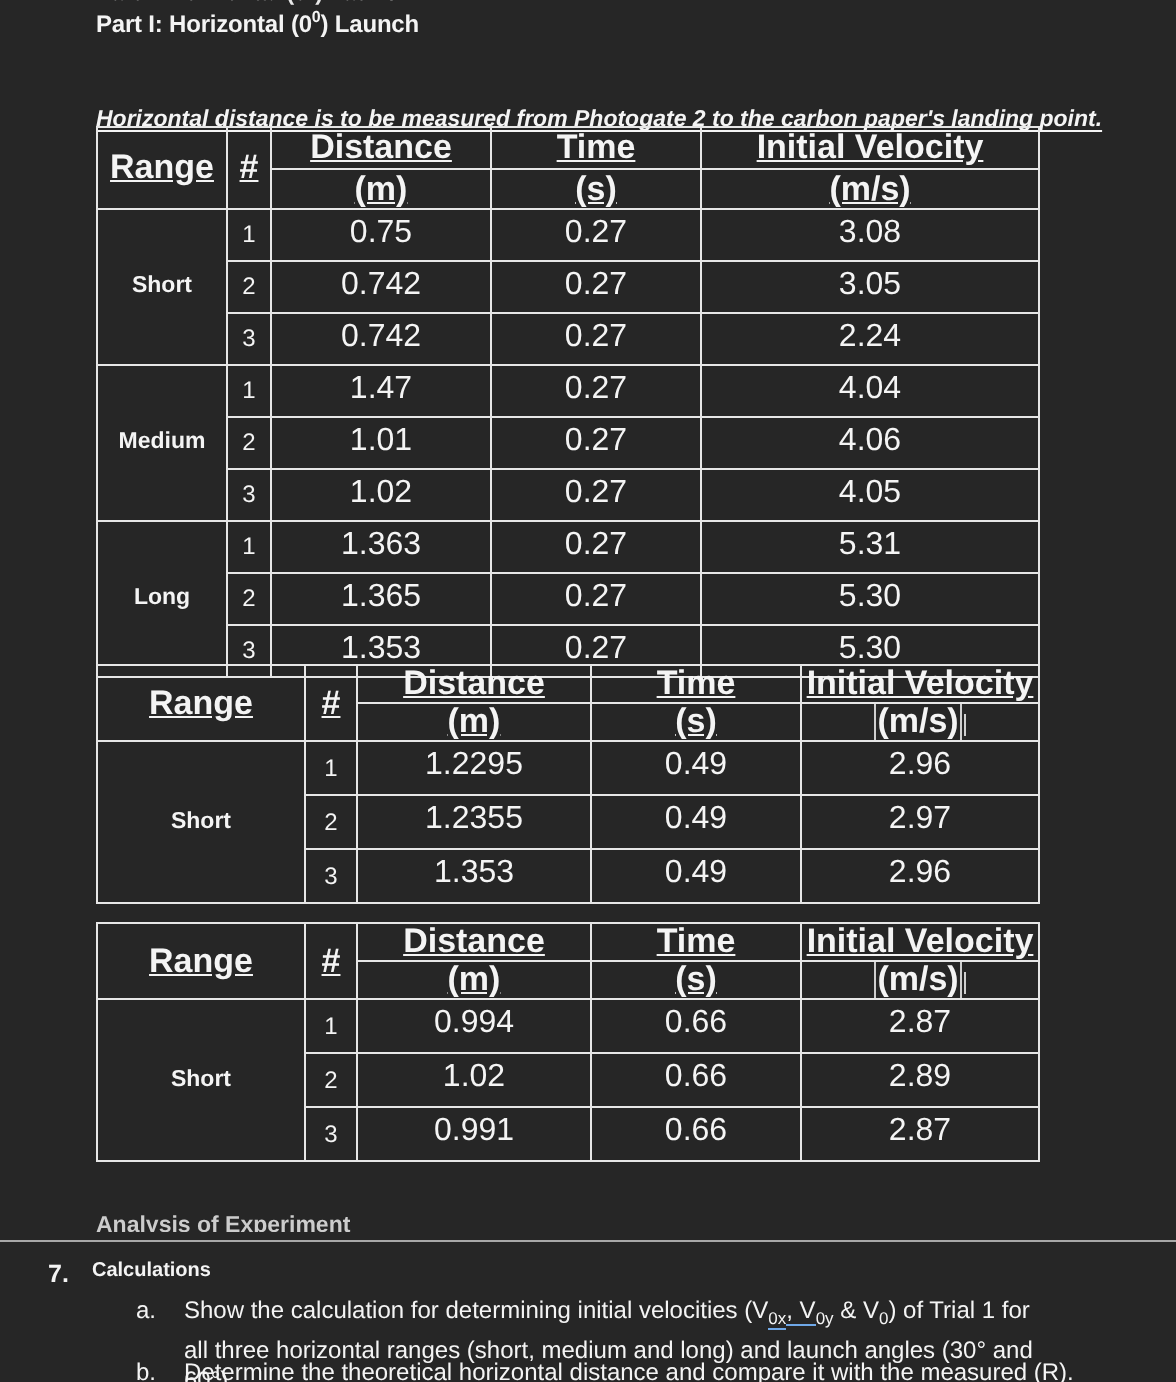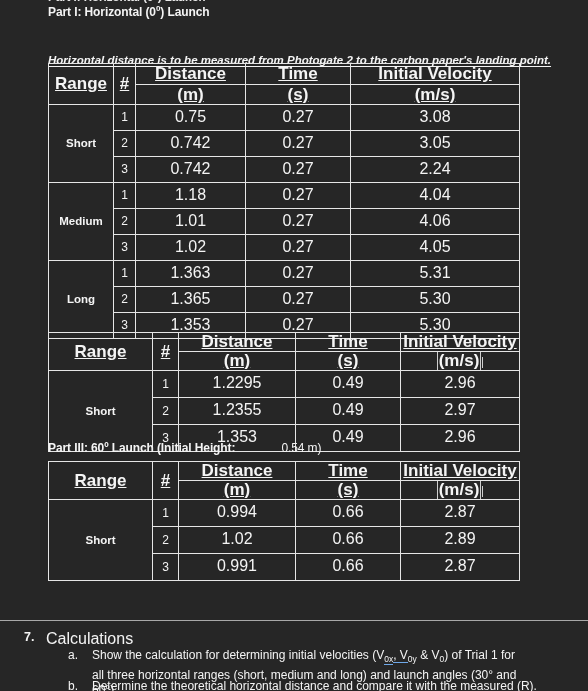--- a/index.html
+++ b/index.html
@@ -136,22 +136,22 @@
   
   .calc-num {
     position: absolute;
     font-size: 12.5px;
     font-weight: bold;
     color: #f4f4f4;
     white-space: nowrap;
   }
   .calc-title {
     position: absolute;
-    font-size: 16px;
-    font-weight: normal;
+    font-size: 10px;
+    font-weight: bold;
     color: #f4f4f4;
     white-space: nowrap;
   }
   .calc-letter {
     position: absolute;
     font-size: 12px;
     color: #f4f4f4;
   }
   .calc-text {
     position: absolute;
@@ -218,21 +218,21 @@
       <tr>
         <td class="idx" style="height:25px;">3</td>
         <td class="num">0.742</td>
         <td class="num">0.27</td>
         <td class="num">2.24</td>
       </tr>
 
       <tr>
         <td class="rng" rowspan="3">Medium</td>
         <td class="idx" style="height:25px;">1</td>
-        <td class="num">1.18</td>
+        <td class="num">1.47</td>
         <td class="num">0.27</td>
         <td class="num">4.04</td>
       </tr>
       <tr>
         <td class="idx" style="height:25px;">2</td>
         <td class="num">1.01</td>
         <td class="num">0.27</td>
         <td class="num">4.06</td>
       </tr>
       <tr>
@@ -303,23 +303,20 @@
       </tr>
       <tr>
         <td class="idx" style="height:26px;">3</td>
         <td class="num">1.353</td>
         <td class="num">0.49</td>
         <td class="num">2.96</td>
       </tr>
     </tbody>
   </table>
 
-  <div class="heading" style="left:48px; top:441px;">
-    <span>Part III: 60º Launch (Initial Height:</span><span class="part-head-gap"></span><span class="val-num">0.54 m)</span>
-  </div>
 
   <table class="data" style="left:48px; top:461px; width:471px;">
     <colgroup>
       <col style="width:104px">
         <col style="width:26px">
         <col style="width:117px">
         <col style="width:105px">
         <col style="width:119px">
     </colgroup>
     <thead>
@@ -352,20 +349,21 @@
       </tr>
       <tr>
         <td class="idx" style="height:26px;">3</td>
         <td class="num">0.991</td>
         <td class="num">0.66</td>
         <td class="num">2.87</td>
       </tr>
     </tbody>
   </table>
 
+  <div class="clip-line" style="left:48px; top:607px; width:260px; height:9px;">Analysis of Experiment</div>
 
   <div class="divider" style="top:620px;"></div>
 
   <div class="calc-num" style="left:24px; top:630px;">7.</div>
   <div class="calc-title" style="left:46px; top:630px;">Calculations</div>
 
   <div class="calc-letter" style="left:68px; top:648px;">a.</div>
   <div class="calc-text" style="left:92px; top:648px;">
     <span>Show the calculation for determining initial velocities (V</span><sub class="sq">0x</sub><span class="sq">, V</span><sub>0y</sub><span> &amp; V</span><sub>0</sub><span>) of Trial 1 for all three horizontal ranges (short, medium and long) and launch angles (30° and 60°).</span>
   </div>

